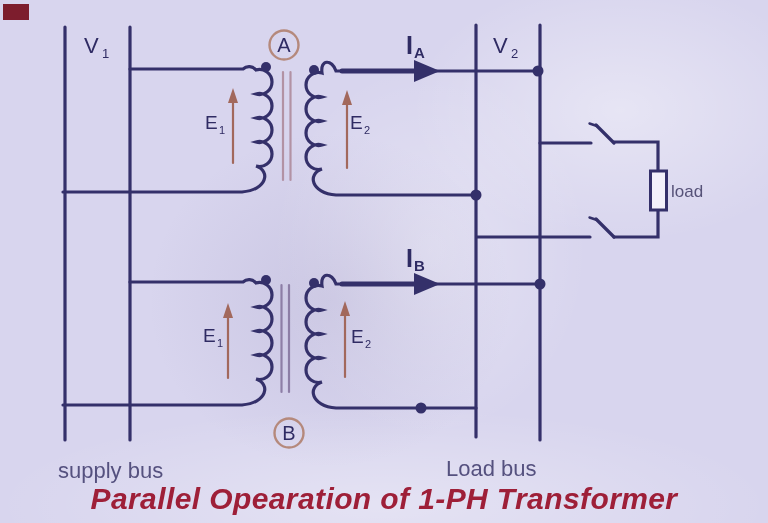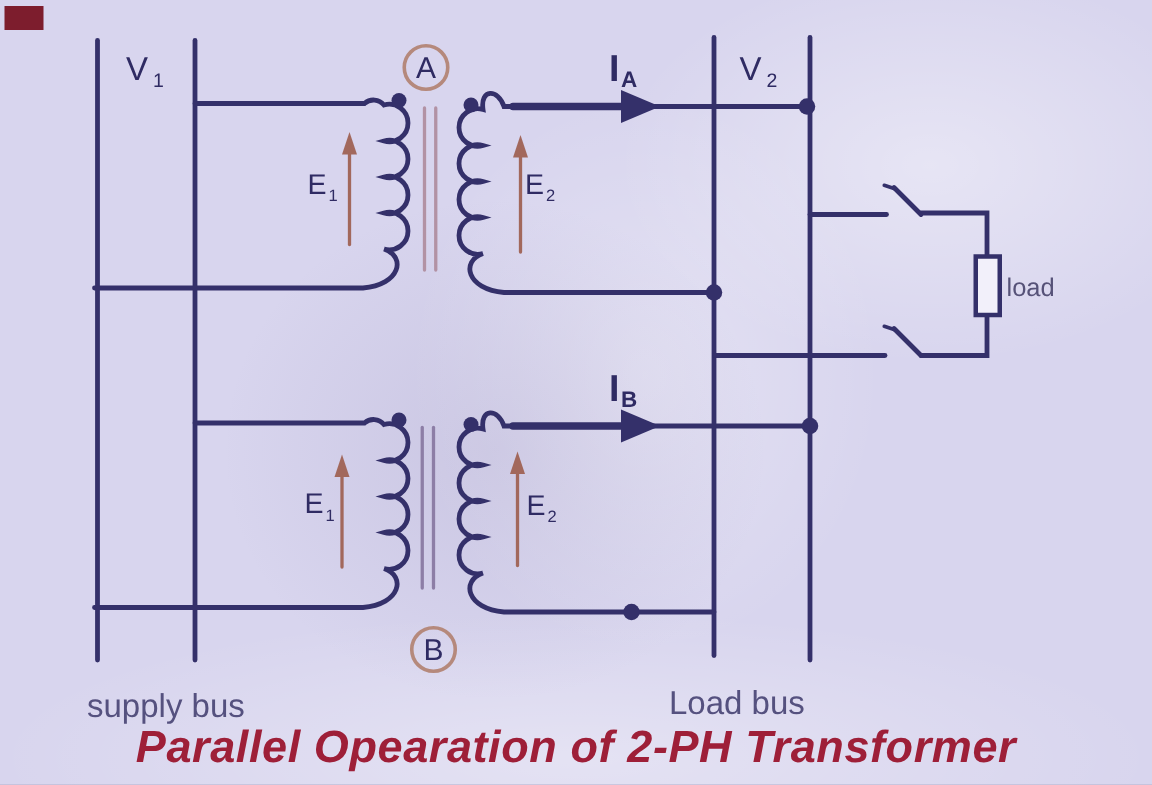--- a/index.html
+++ b/index.html
@@ -132,14 +132,14 @@
 
     <text class="lbl" x="284" y="52" font-size="20" text-anchor="middle">A</text>
     <text class="lbl" x="289" y="440" font-size="20" text-anchor="middle">B</text>
 
     <text class="loadlbl" x="671" y="197" font-size="17">load</text>
 
     <text class="buslbl" x="58" y="478" font-size="22">supply bus</text>
     <text class="buslbl" x="446" y="476" font-size="22">Load bus</text>
   </svg>
 
-  <div class="title" style="color:#9e1f38;">Parallel Opearation of 2-PH Transformer</div>
+  <div class="title" style="color:#9e1f38;">Parallel Opearation of 1-PH Transformer</div>
 </div>
 
 </body></html>

